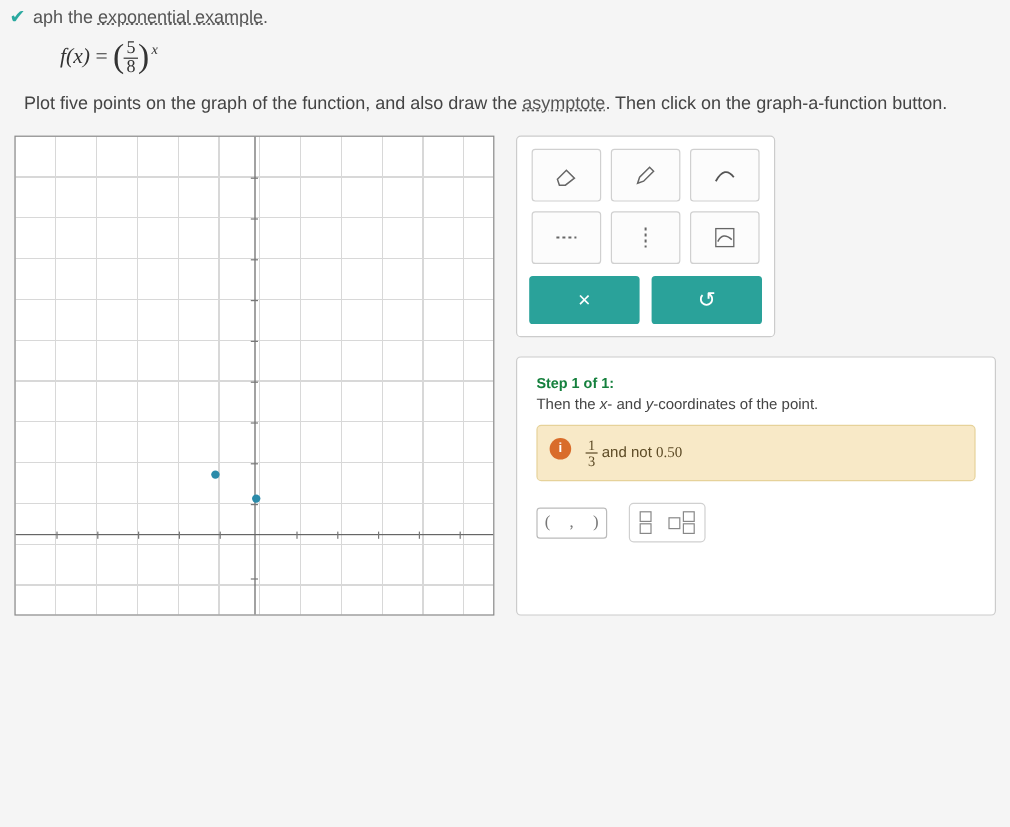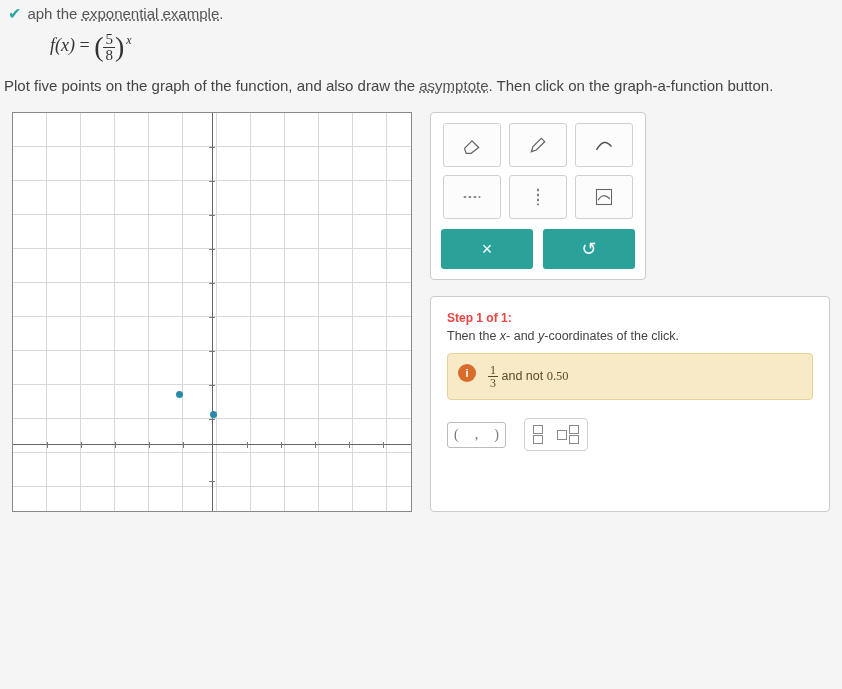--- a/index.html
+++ b/index.html
@@ -35,21 +35,21 @@
       font-size: 15px;
       font-style: normal;
       vertical-align: middle;
       line-height: 1;
     }
     .formula-block .frac .num { border-bottom: 1px solid #333; padding: 0 2px; }
     .formula-block .frac .den { padding: 0 2px; }
     .paren-wrap { font-size: 28px; font-style: normal; vertical-align: middle; position: relative; }
     .exp { font-size: 12px; vertical-align: super; font-style: italic; margin-left: 2px; }
     .instruction {
-      padding: 6px 4px 18px 4px;
+      padding: 6px 4px 18px 20px;
       font-size: 15px;
       color: #444;
     }
     .main-area {
       display: flex;
       gap: 18px;
       padding: 0 12px;
     }
     .graph-panel {
       width: 400px;
@@ -109,21 +109,21 @@
     .big-row { display:grid; grid-template-columns: 1fr 1fr; gap:10px; margin-top:10px; }
     .helper-panel {
       background:#fff;
       border:1px solid #ccc;
       border-radius:4px;
       padding:14px 16px 16px 16px;
       flex:1;
       min-height: 0;
     }
     .help-title { font-size:17px; color:#333; margin-bottom:10px; }
-    .step-label { font-size:12px; font-weight:bold; color:#ef4444; margin-bottom:4px; }
+    .step-label { font-size:12px; font-weight:bold; color:#15803d; margin-bottom:4px; }
     .step-desc { font-size:12.5px; color:#444; margin-bottom:10px; }
     .note-box {
       background:#f8e9c7;
       border:1px solid #e6d29a;
       border-radius:4px;
       padding:10px 12px 10px 40px;
       font-size:12.5px;
       color:#5c4a25;
       position:relative;
       line-height:1.3;
@@ -292,21 +292,21 @@
           </div>
         <div class="big-btn">
             <span>↺</span>
           </div>
       </div>
     </div>
 
     <div class="helper-panel">
       <div class="step-label">Step 1 of 1:</div>
       <div class="step-desc">
-        <span>Then the </span><i>x</i><span>- and </span><i>y</i><span>-coordinates of the click.</span>
+        <span>Then the </span><i>x</i><span>- and </span><i>y</i><span>-coordinates of the point.</span>
       </div>
       <div class="note-box">
         <div class="badge">i</div>
         <span class="frac-s">
             <span class="n">1</span>
             <span>3</span>
           </span>
         <span> and not </span><span class="tail">0.50</span>
       </div>
 

